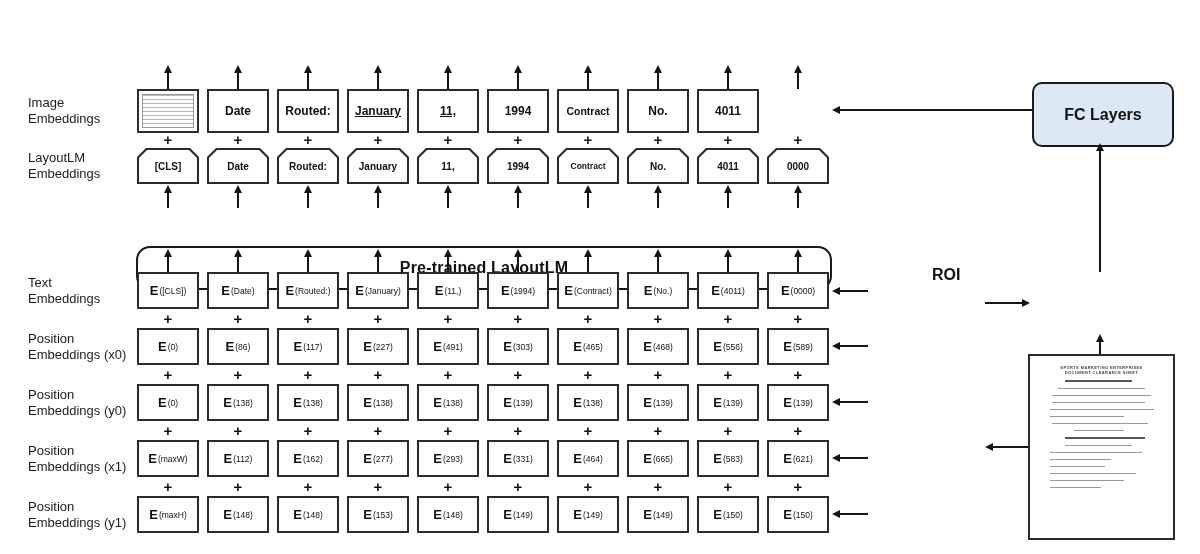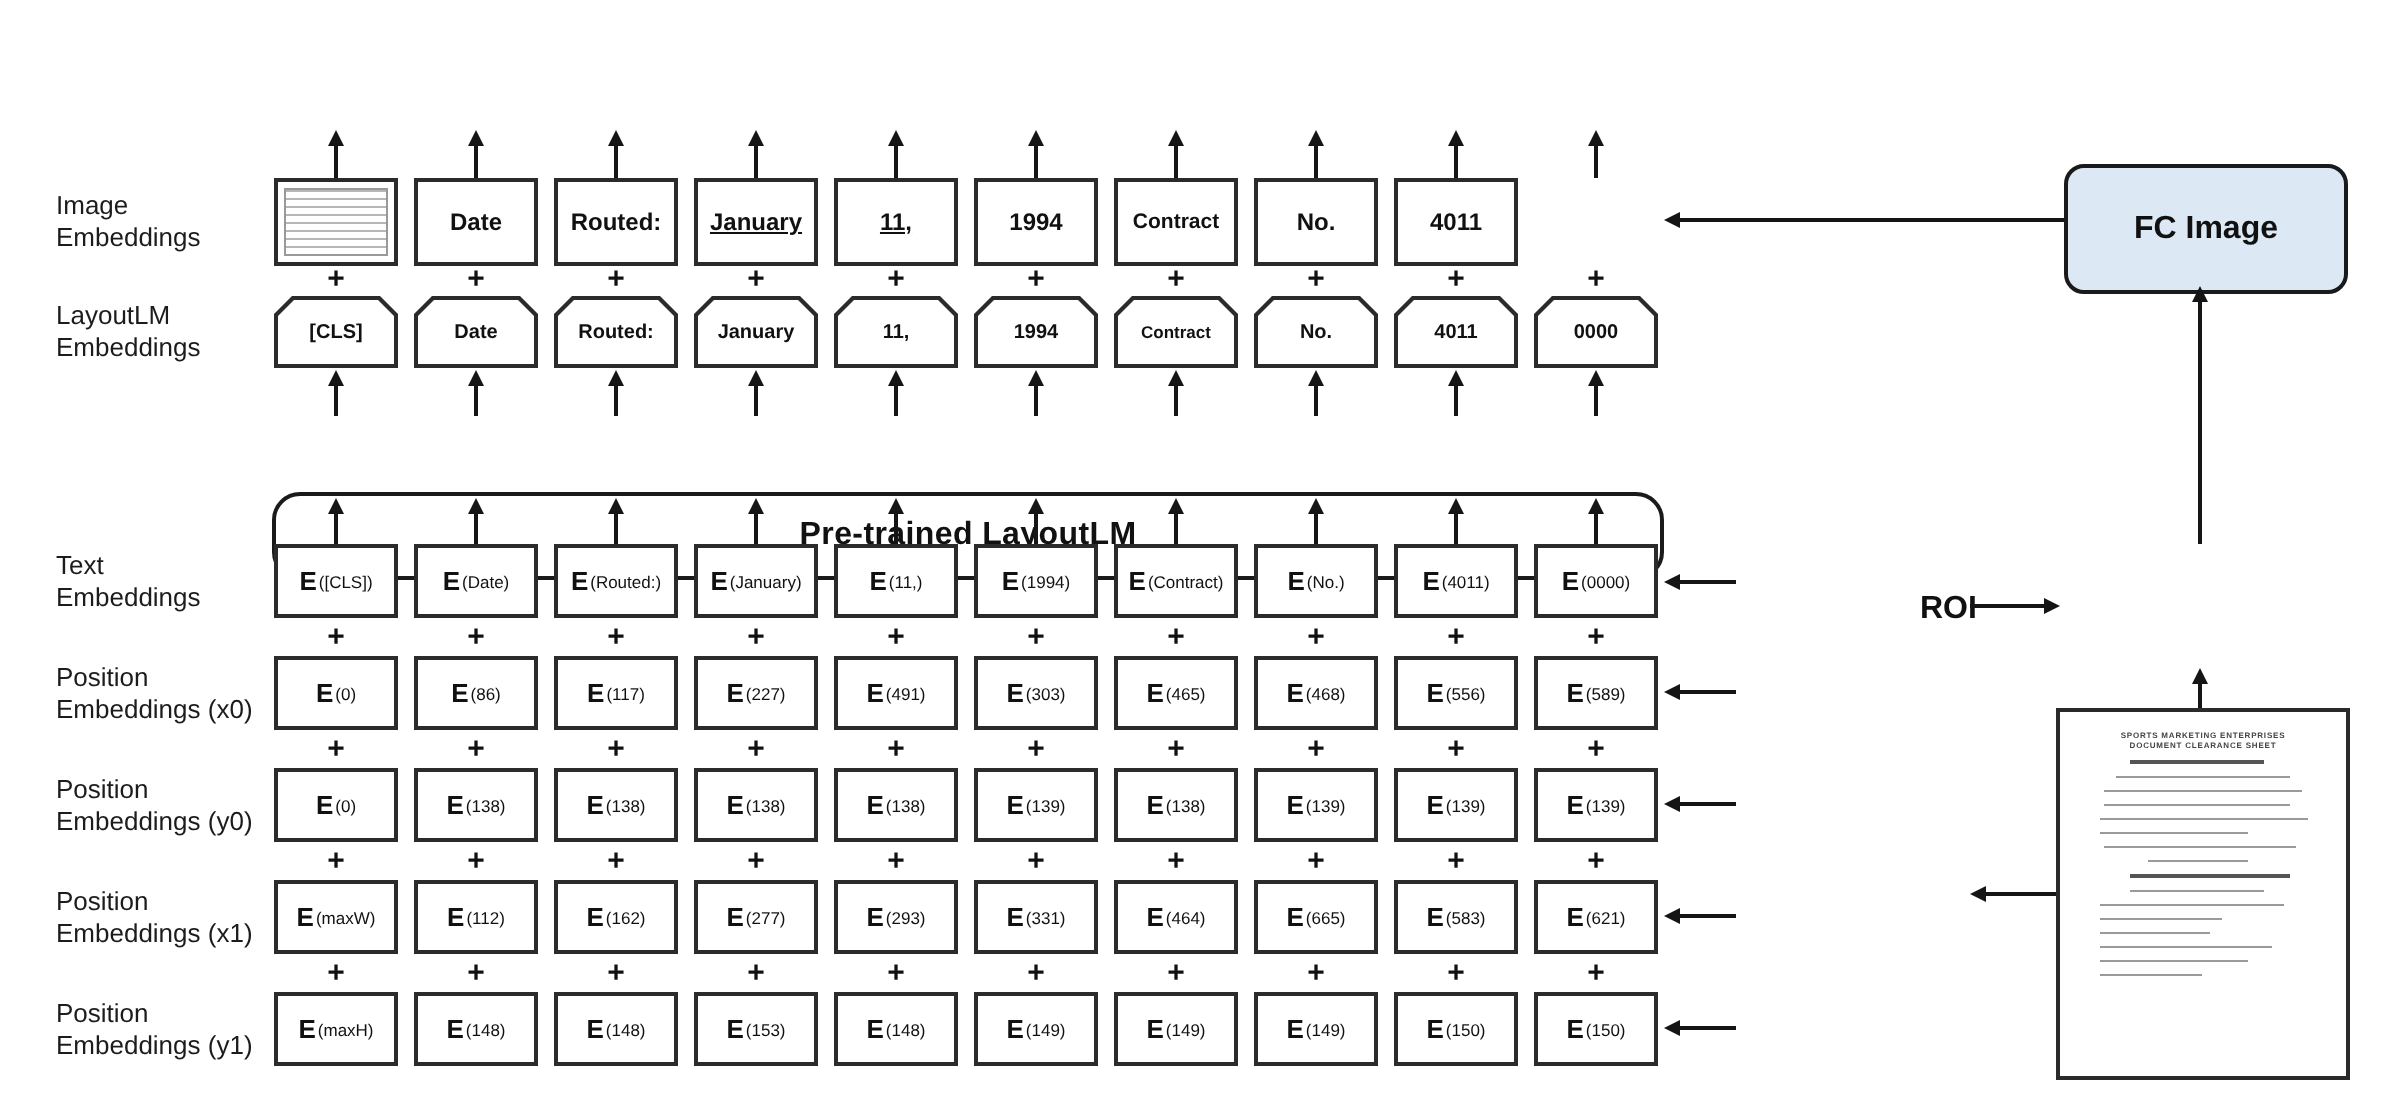--- a/index.html
+++ b/index.html
@@ -36,39 +36,39 @@
   .plus{position:absolute;width:62px;height:16px;text-align:center;font-size:15px;font-weight:bold;line-height:16px;}
   .rowlabel{position:absolute;left:28px;font-size:13px;line-height:16px;color:#1c1c1c;}
   
   .bluebox{position:absolute;border:2px solid #1a1a1a;border-radius:10px;display:flex;align-items:center;
         justify-content:center;font-weight:bold;}
   #fc-box{left:1032px;top:82px;width:138px;height:61px;font-size:16px;}
   #frcnn-box{left:1030px;top:272px;width:140px;height:62px;font-size:17px;}
   #ocr-box{position:absolute;left:868px;top:272px;width:117px;height:260px;border:2px solid #1a1a1a;
         border-radius:30px;display:flex;flex-direction:column;align-items:center;justify-content:center;
         font-weight:bold;font-size:17px;line-height:26px;box-sizing:border-box;}
-  #roi-label{position:absolute;left:960px;top:266px;font-size:16px;font-weight:bold;margin-top:30px;}
+  #roi-label{position:absolute;left:932px;top:266px;font-size:16px;font-weight:bold;}
   
   #bigdoc{position:absolute;left:1028px;top:354px;width:147px;height:186px;border:2px solid #2a2a2a;
         background:#fff;box-sizing:border-box;padding:9px 10px 6px 10px;overflow:hidden;}
   .doctitle{display:block;text-align:center;font-size:4px;font-weight:bold;letter-spacing:.4px;color:#444;line-height:5px;}
   #docbody{margin-top:5px;}
   .docline{height:1px;background:#9a9a9a;margin-bottom:6px;}
   .docline.dark{background:#555;height:2px;}
 </style>
 </head>
 <body>
 
 <div id="canvas">
 
 
   <div class="band" id="pretrained-band" style="top:208px;margin-top:38px;">Pre-trained LayoutLM</div>
 
 
-  <div class="bluebox" id="fc-box" style="background: rgb(220, 233, 245);">FC Image</div>
+  <div class="bluebox" id="fc-box" style="background: rgb(220, 233, 245);">FC Layers</div>
 
 
   <div id="roi-label">ROI</div>
 
   <div id="bigdoc">
     <span class="doctitle">SPORTS MARKETING ENTERPRISES</span>
     <span class="doctitle">DOCUMENT CLEARANCE SHEET</span>
     <div id="docbody">
         <div class="docline dark" style="width: 55%; margin-left: 20%;"></div>
         <div class="docline" style="width: 70%; margin-left: 15%;"></div>

